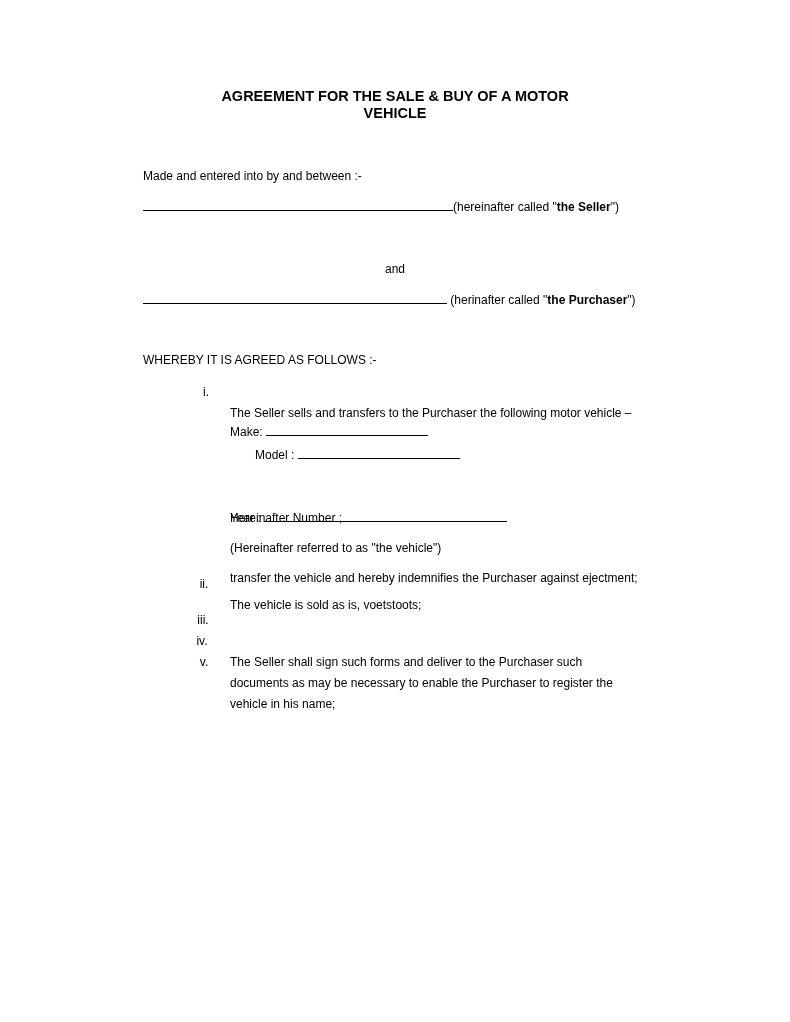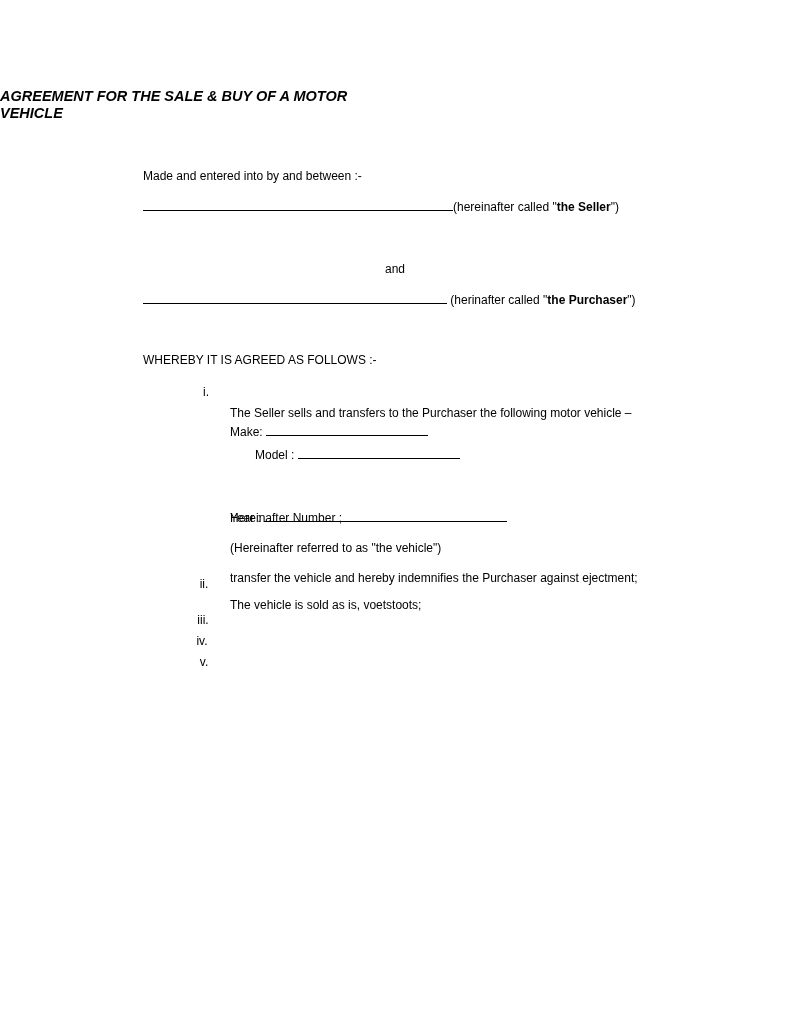--- a/index.html
+++ b/index.html
@@ -21,25 +21,24 @@
       left: 0; top: 0;
       width: 790px;
       height: 1022px;
       background: #ffffff;
     }
     .title {
       position: absolute;
       left: 0;
       width: 790px;
       top: 88px;
-      text-align: left;
+      text-align: center;
       font-weight: bold;
       font-size: 14.5px;
       line-height: 17px;
-      font-style: italic;
     }
     .abs {
       position: absolute;
       white-space: nowrap;
       line-height: 15px;
     }
     .blank {
       display: inline-block;
       border-bottom: 1.3px solid #000;
       vertical-align: baseline;
@@ -109,14 +108,19 @@
   <div class="item-text" style="top:568px;">
     <div>transfer the vehicle and hereby indemnifies the Purchaser against ejectment;</div>
   </div>
 
   <div class="num" style="left:193px; top:613px;">iii.</div>
 
   <div class="num" style="left:192px; top:634px;">iv.</div>
   <div class="item-text" style="top:595px;text-align:right;">The vehicle is sold as is, voetstoots;</div>
 
   <div class="num" style="left:194px; top:655px;">v.</div>
+  <div class="item-text" style="top:652px;">
+    <div>The Seller shall sign such forms and deliver to the Purchaser such</div>
+    <div>documents as may be necessary to enable the Purchaser to register the</div>
+    <div>vehicle in his name;</div>
+  </div>
 
 </div>
 
 </body></html>

